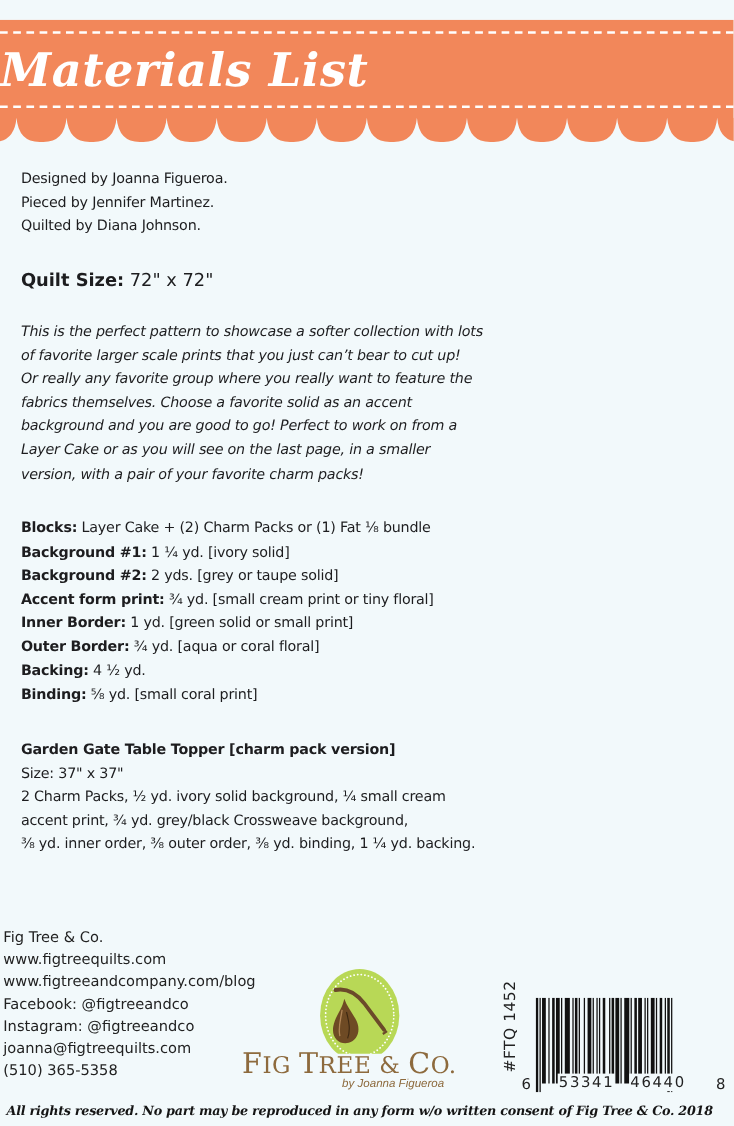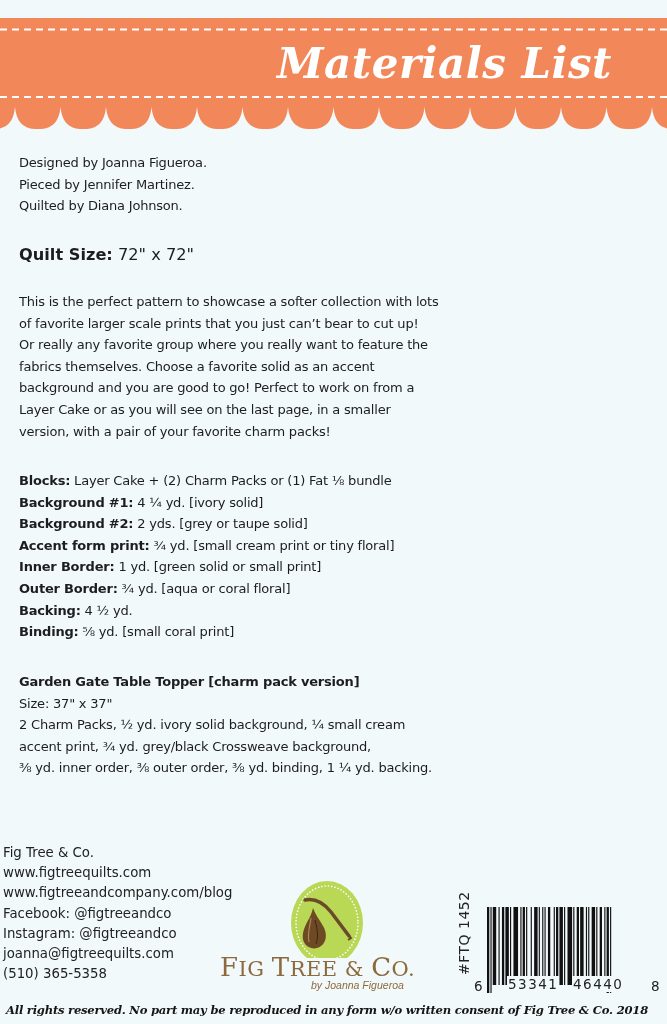--- a/index.html
+++ b/index.html
@@ -5,29 +5,29 @@
   html, body { margin:0; padding:0; }
   body {
     width:667px; height:1024px; overflow:hidden; position:relative;
     background:#f2f9fb;
     font-family:"DejaVu Sans", sans-serif;
     color:#1d1d1f;
   }
   .banner { position:absolute; left:0; top:18px; width:667px; height:111px; }
   .banner svg { display:block; }
   .banner-title {
-    position:absolute; left:0; top:19px; width:612px; text-align:right;
+    position:absolute; left:0; top:19px; width:612px; text-align:left;
     font-family:"DejaVu Serif", serif; font-style:italic; font-weight:bold;
     font-size:42px; color:#ffffff; letter-spacing:0.5px; line-height:54px;
   }
   .b { font-weight:bold; }
   .credits { position:absolute; left:19px; top:152px; }
   .credits div, .para div, .mats div, .topper div { font-size:13px; line-height:21.6px; white-space:nowrap; letter-spacing:-0.2px; }
   .quilt-size { position:absolute; left:19px; top:244px; font-size:16.2px; line-height:21.6px; }
-  .para { position:absolute; left:19px; top:291px; }
+  .para { position:absolute; left:19px; top:291px;font-style:italic; }
   .mats { position:absolute; left:19px; top:470px; }
   .topper { position:absolute; left:19px; top:671px; }
   .contact { position:absolute; left:3px; top:843px; }
   .contact div { font-size:13.3px; line-height:20.2px; white-space:nowrap; color:#222; }
   .logo { position:absolute; left:215px; top:878px; width:225px; height:120px; }
   .logo-text {
     position:absolute; left:5px; top:77px; width:215px;
     font-family:"DejaVu Serif", serif; color:#8d6a3d; font-size:21px; line-height:24px; white-space:nowrap;
     letter-spacing:0.5px;
   }
@@ -75,21 +75,21 @@
   <div>of favorite larger scale prints that you just can’t bear to cut up!</div>
   <div>Or really any favorite group where you really want to feature the</div>
   <div>fabrics themselves. Choose a favorite solid as an accent</div>
   <div>background and you are good to go! Perfect to work on from a</div>
   <div>Layer Cake or as you will see on the last page, in a smaller</div>
   <div>version, with a pair of your favorite charm packs!</div>
 </div>
 
 <div class="mats">
   <div><span class="b">Blocks:</span><span> Layer Cake + (2) Charm Packs or (1) Fat ⅛ bundle</span></div>
-  <div><span class="b">Background #1:</span><span> 4 ¼ yd.  [ivory solid]</span></div>
+  <div><span class="b">Background #1:</span><span> 1 ¼ yd.  [ivory solid]</span></div>
   <div><span class="b">Background #2:</span><span> 2 yds.  [grey or taupe solid]</span></div>
   <div><span class="b">Accent form print:</span><span> ¾ yd. [small cream print or tiny floral]</span></div>
   <div><span class="b">Inner Border:</span><span> 1 yd. [green solid or small print]</span></div>
   <div><span class="b">Outer Border:</span><span>  ¾ yd. [aqua or coral floral]</span></div>
   <div><span class="b">Backing:</span><span>  4 ½ yd.</span></div>
   <div><span class="b">Binding:</span><span> ⅝ yd. [small coral print]</span></div>
 </div>
 
 <div class="topper">
   <div class="b">Garden Gate Table Topper [charm pack version]</div>

